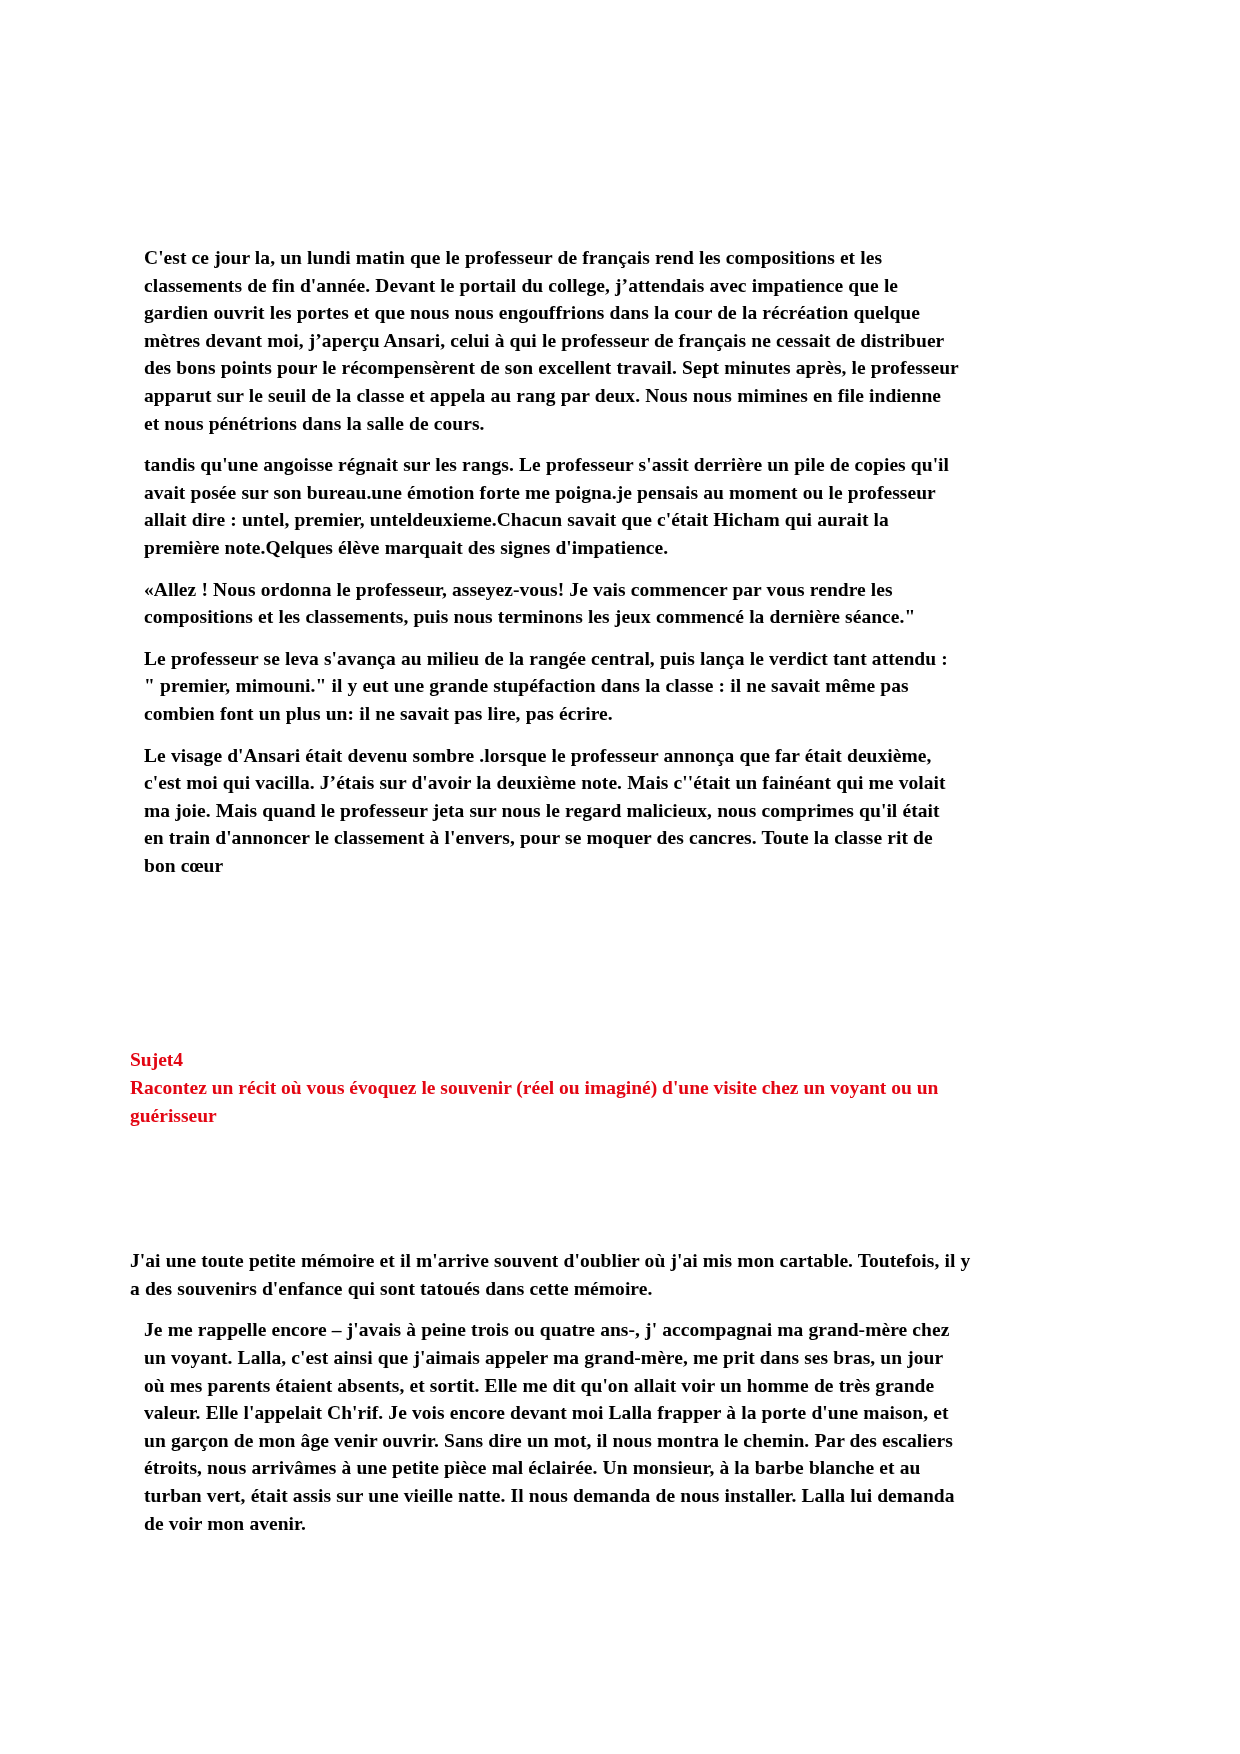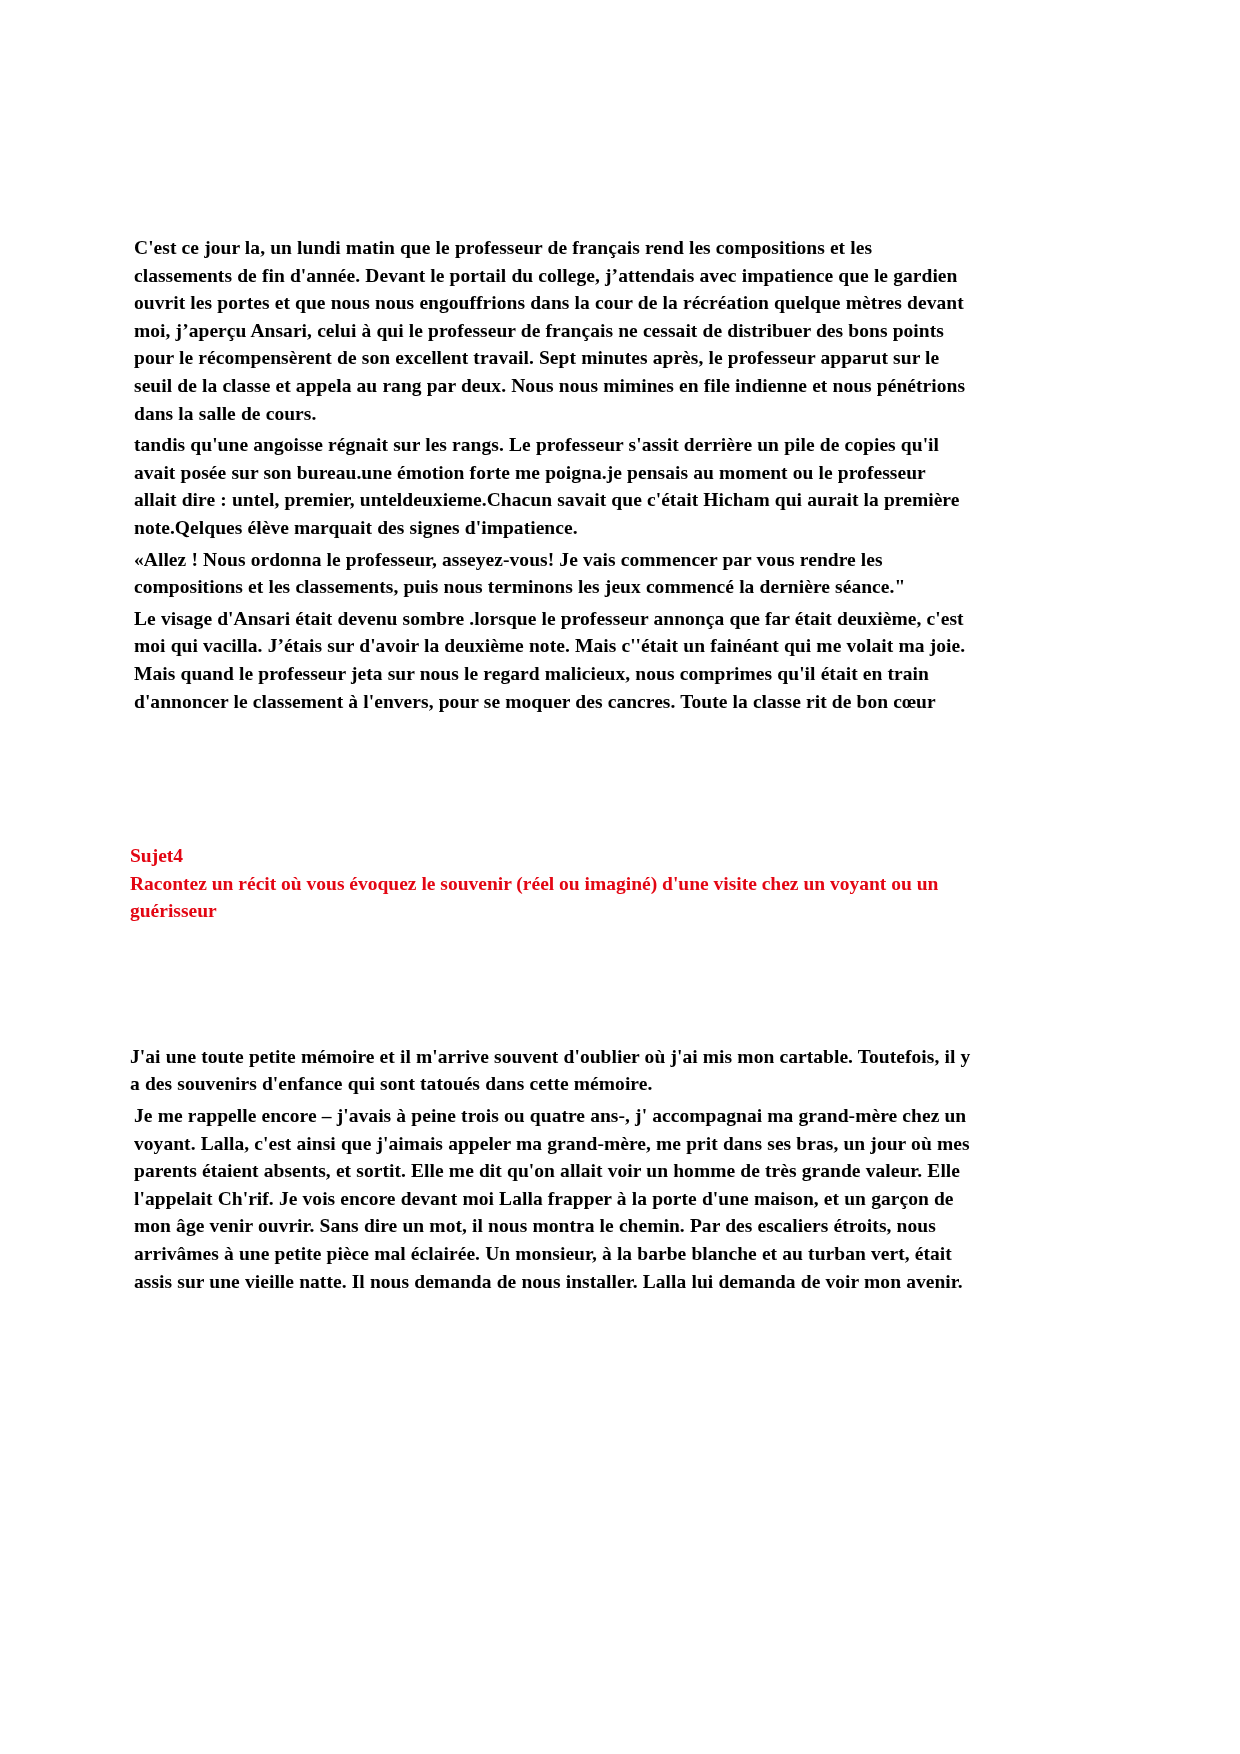--- a/index.html
+++ b/index.html
@@ -23,29 +23,29 @@
     top: 230px;
     width: 845px;
   }
   .para {
     font-family: "Liberation Serif", "DejaVu Serif", serif;
     font-weight: bold;
     font-size: 19.5px;
     line-height: 27.6px;
     color: #000000;
     text-align: left;
-    margin: 4px;
+    margin: 14px;
     letter-spacing: 0.05px;
     word-spacing: 0.2px;
   }
   .para-black {
     color: #000000;
   }
   .heading-block {
-    margin-top: 48px;
+    margin-top: 78px;
   }
   .heading-red {
     font-family: "Liberation Serif", "DejaVu Serif", serif;
     font-weight: bold;
     font-size: 19.5px;
     line-height: 27.6px;
     color: #e30613;
     margin: 0;
   }
   .spacer-a { height: 75px; }
@@ -57,20 +57,21 @@
 
 <div class="page">
   <div class="content">
 
     <p class="para para-black">C'est ce jour la, un lundi matin que le professeur de français rend les compositions et les classements de fin d'année. Devant le portail du college, j’attendais avec impatience que le gardien ouvrit les portes et que nous nous engouffrions dans la cour de la récréation quelque mètres devant moi, j’aperçu Ansari, celui à qui le professeur de français ne cessait de distribuer des bons points pour le récompensèrent de son excellent travail. Sept minutes après, le professeur apparut sur le seuil de la classe et appela au rang par deux. Nous nous mimines en file indienne et nous pénétrions dans la salle de cours.</p>
 
     <p class="para para-black">tandis qu'une angoisse régnait sur les rangs. Le professeur s'assit derrière un pile de copies qu'il avait posée sur son bureau.une émotion forte me poigna.je pensais au moment ou le professeur allait dire : untel, premier, unteldeuxieme.Chacun savait que c'était Hicham qui aurait la première note.Qelques élève marquait des signes d'impatience.</p>
 
     <p class="para para-black">«Allez ! Nous ordonna le professeur, asseyez-vous! Je vais commencer par vous rendre les compositions et les classements, puis nous terminons les jeux commencé la dernière séance."</p>
 
+    <p class="para para-black">Le professeur se leva s'avança au milieu de la rangée central, puis lança le verdict tant attendu : " premier, mimouni." il y eut une grande stupéfaction dans la classe : il ne savait même pas combien font un plus un: il ne savait pas lire, pas écrire.</p>
 
     <p class="para para-black">Le visage d'Ansari était devenu sombre .lorsque le professeur annonça que far était deuxième, c'est moi qui vacilla. J’étais sur d'avoir la deuxième note. Mais c''était un fainéant qui me volait ma joie. Mais quand le professeur jeta sur nous le regard malicieux, nous comprimes qu'il était en train d'annoncer le classement à l'envers, pour se moquer des cancres. Toute la classe rit de bon cœur</p>
 
     <div class="spacer-a"></div>
 
     <div class="heading-block">
       <p class="heading-red">Sujet4</p>
       <p class="heading-red">Racontez un récit où vous évoquez le souvenir (réel ou imaginé) d'une visite chez un voyant ou un guérisseur</p>
     </div>
 

